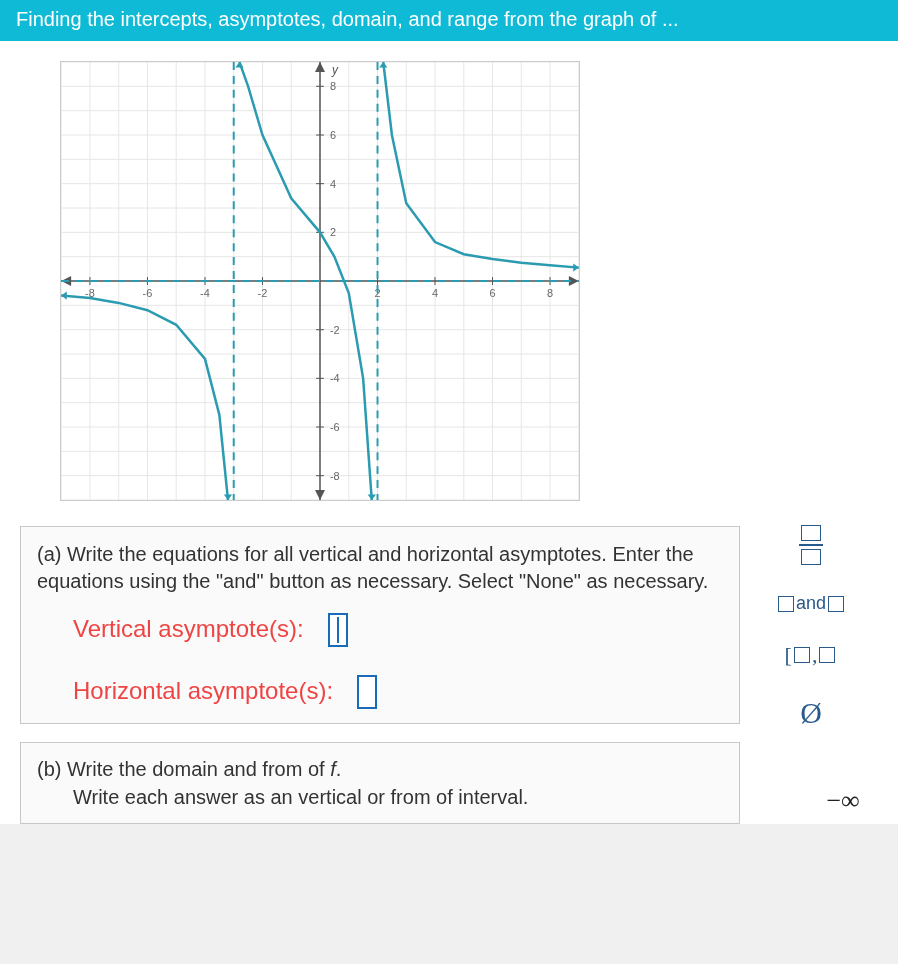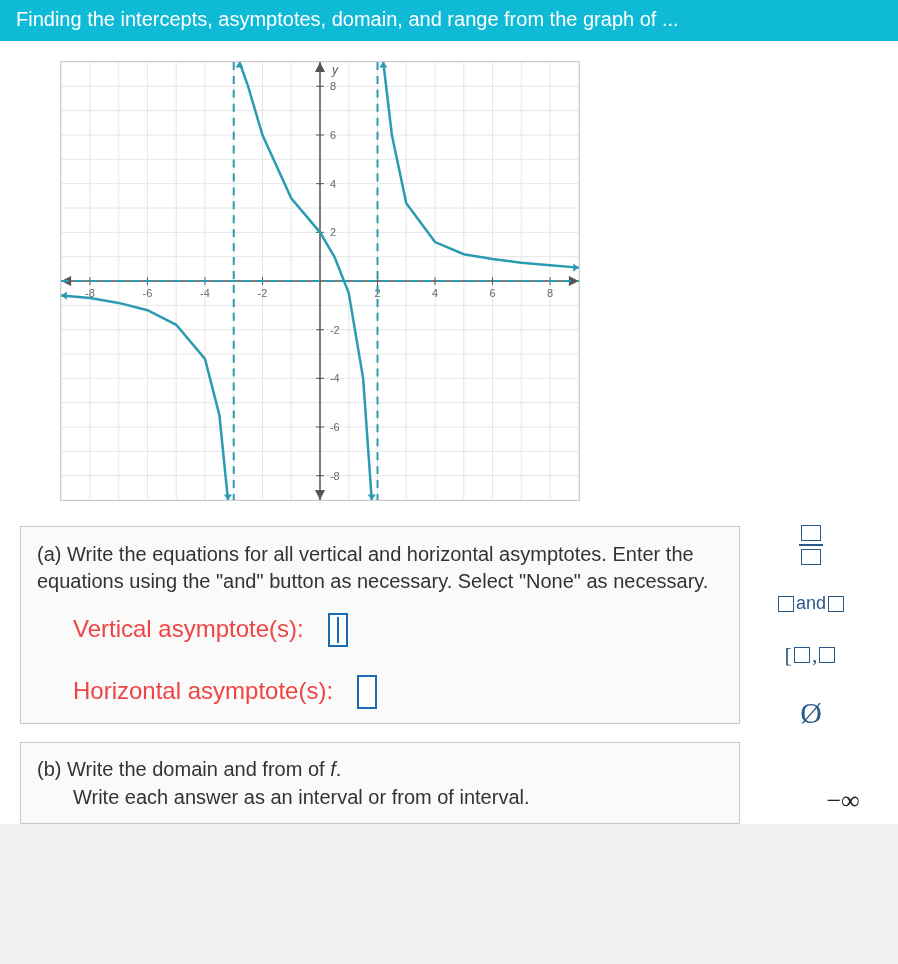--- a/index.html
+++ b/index.html
@@ -255,20 +255,20 @@
         [<span class="sq"></span>,<span class="sq"></span>
       </div>
       <div class="tool-empty">Ø</div>
     </div>
   </div>
 
   <div class="part-b">
     <span>(b)</span>
     <span>Write the </span><span class="ul">domain</span><span> and </span><span class="ul">from</span><span> of </span><i>f</i><span>.</span>
     <br>
-    <span style="margin-left:36px;text-align:right;">Write each answer as an </span><span class="ul">interval</span><span> or </span><span class="ul">from</span><span> of interval.</span>
+    <span style="margin-left:36px;text-align:right;">Write each answer as an </span><span class="ul">vertical</span><span> or </span><span class="ul">from</span><span> of interval.</span>
   </div>
 
   <div class="toolbox-b">
     <span class="tool-inf">−∞</span>
   </div>
 
 </div>
 
 </body></html>

